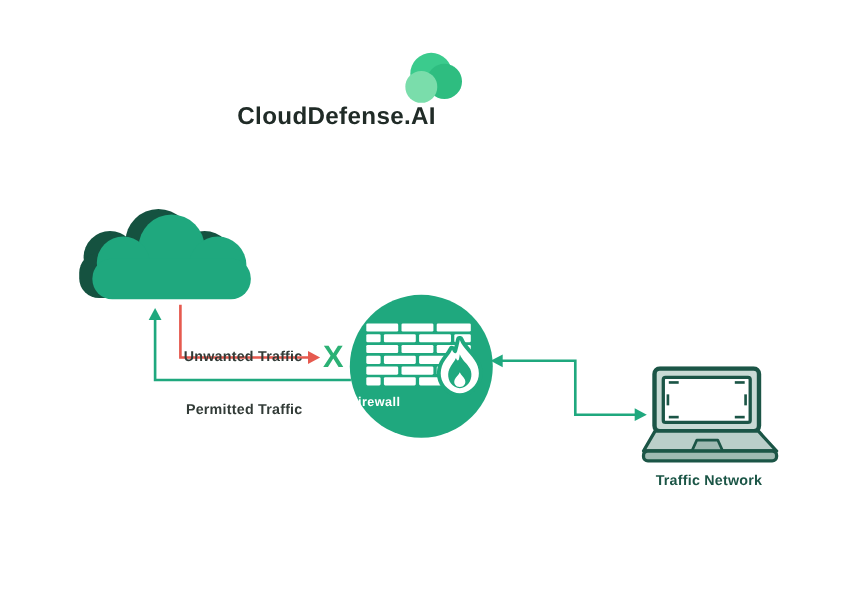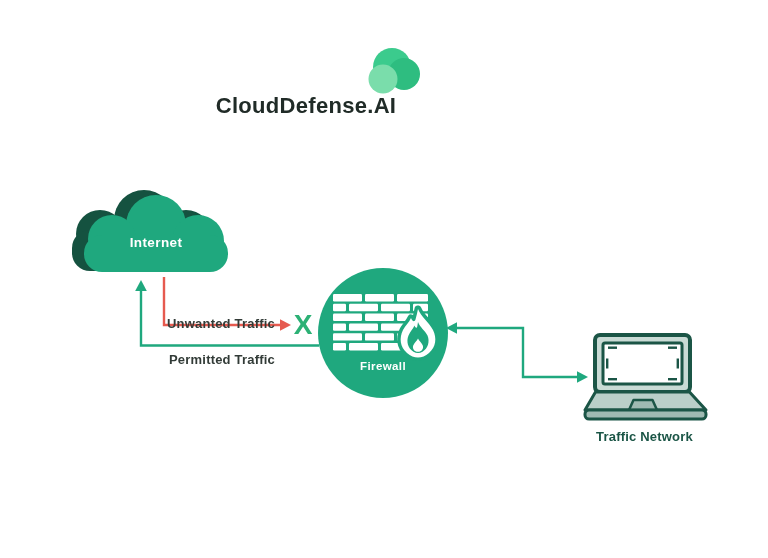--- a/index.html
+++ b/index.html
@@ -26,33 +26,33 @@
     left:6px;right:0;top:46px;text-align:center;
     font-size:13.5px;font-weight:bold;color:#ffffff;letter-spacing:.4px;
   }
 
   
   .flow-label{
     width:130px;text-align:center;font-size:13px;font-weight:bold;
     color:#323B37;letter-spacing:.2px;
   }
   .unwanted-label{left:156px;top:316px;}
-  .permitted-label{left:157px;top:352px;}
+  .permitted-label{left:157px;top:364px;}
   .blocked-x{
     left:290px;top:311px;width:26px;text-align:center;
     font-size:28px;font-weight:bold;color:#2CB175;line-height:1;
   }
 
   
   .firewall-circle{
     left:318px;top:268px;width:130px;height:130px;border-radius:50%;
     background:#1FA87E;
   }
   .firewall-label{
-    left:0;right:0;top:92px;text-align:center;
+    left:0;right:0;top:92px;text-align:left;
     font-size:11.5px;font-weight:bold;color:#ffffff;letter-spacing:.4px;
   }
 
   
   .laptop-wrap{left:583px;top:333px;width:126px;height:90px;}
   .pn-label{
     left:577px;top:429px;width:135px;text-align:center;
     font-size:13px;font-weight:bold;color:#1B5546;letter-spacing:.2px;
   }
 
@@ -80,21 +80,20 @@
         <circle cx="114" cy="46" r="26"></circle>
         <rect x="0" y="40" width="144" height="41" rx="18"></rect>
       </g>
       <g fill="#1FA87E" transform="translate(16,6)">
         <circle cx="72" cy="30" r="30"></circle>
         <circle cx="28" cy="44" r="24"></circle>
         <circle cx="114" cy="46" r="26"></circle>
         <rect x="0" y="40" width="144" height="37" rx="18"></rect>
       </g>
     </svg>
-    <div class="abs cloud-label">Internet</div>
   </div>
 
   <svg class="abs arrow-layer" width="768" height="558" viewBox="0 0 768 558">
 
     <g>
       <polyline points="164,277 164,325 281,325" fill="none" stroke="#E65A4F" stroke-width="2.4"></polyline>
       <polygon points="280,319.2 291,325 280,330.8" fill="#E65A4F"></polygon>
     </g>
 
     <g>

